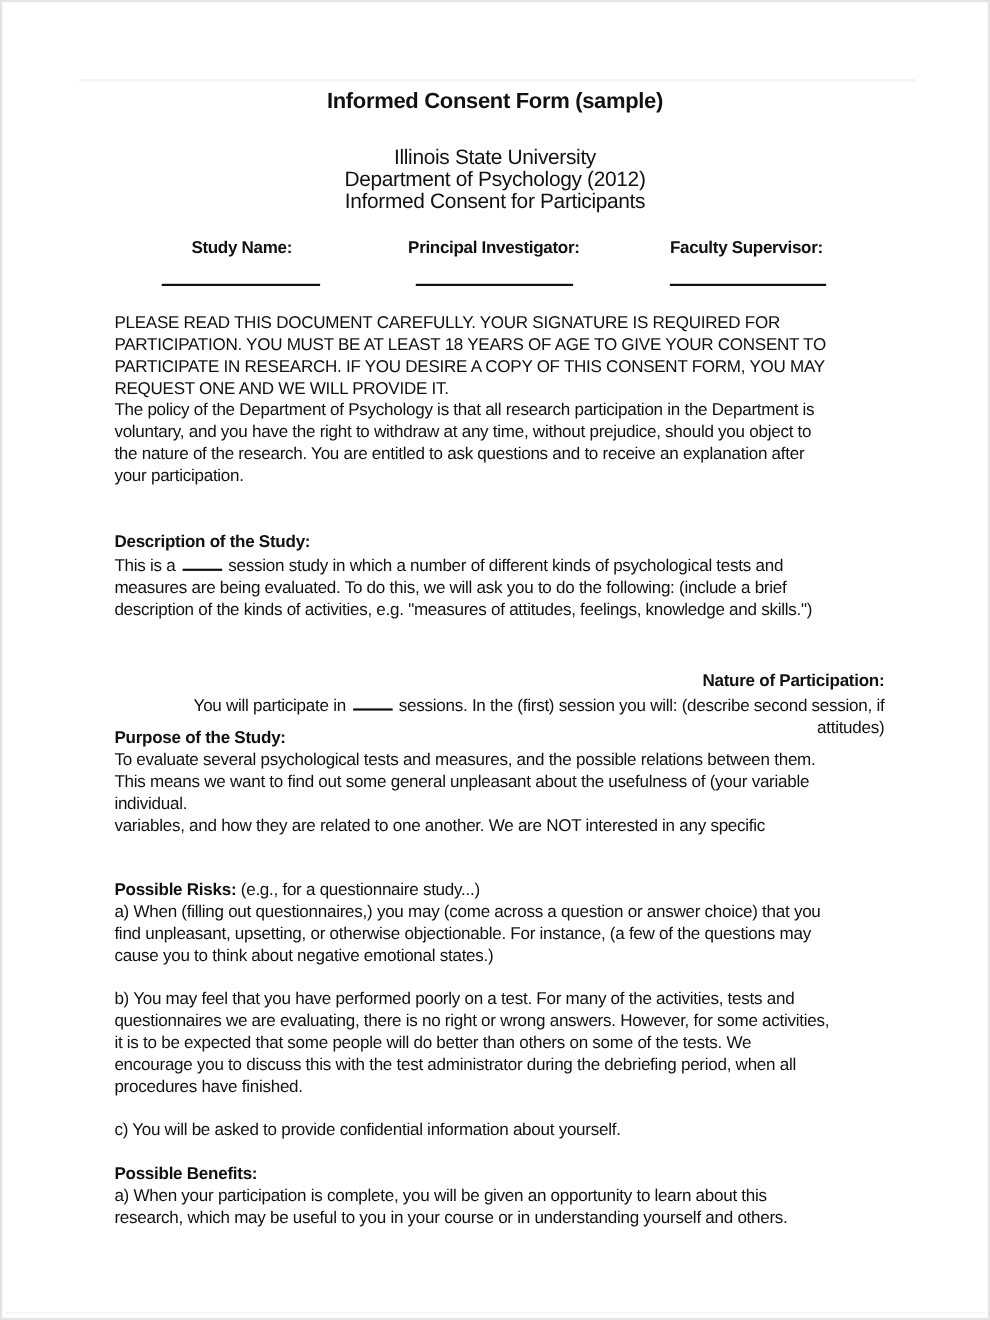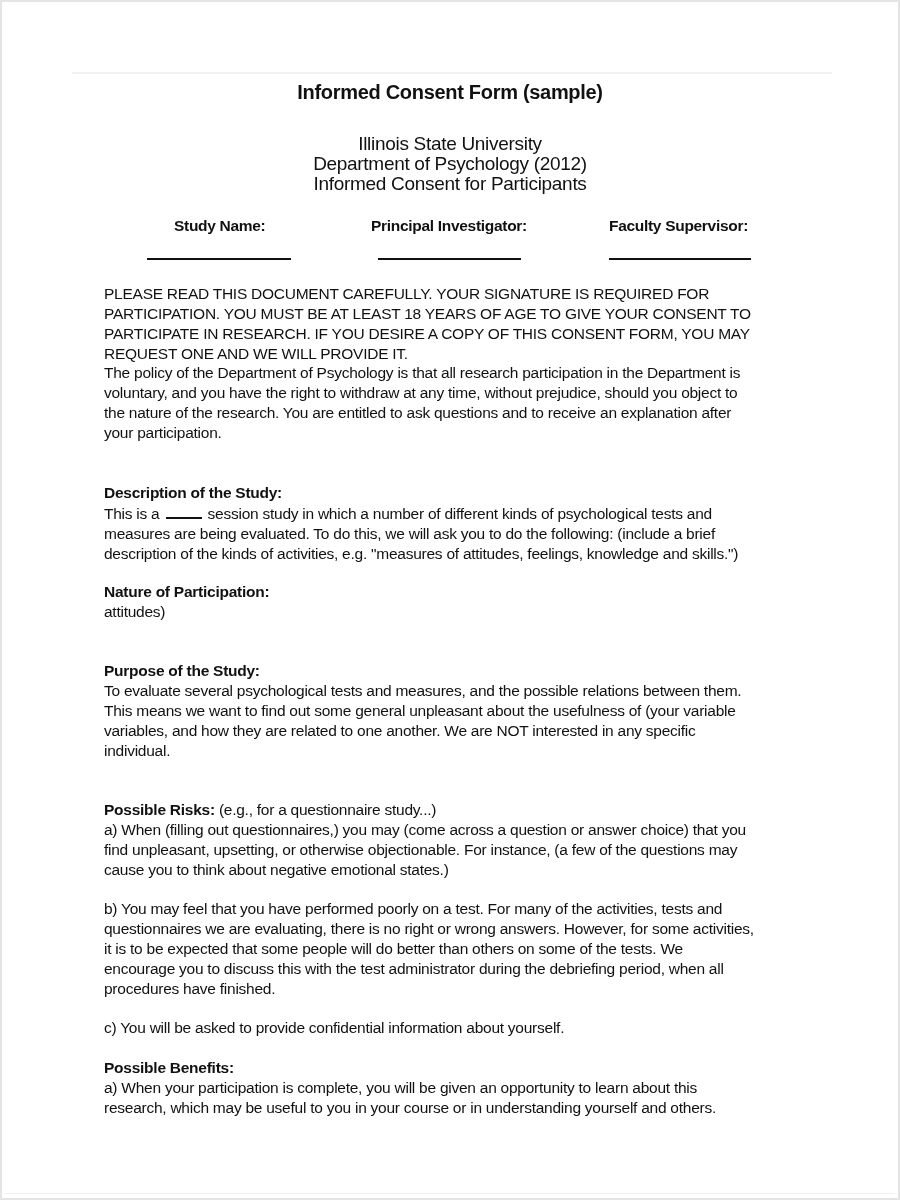--- a/index.html
+++ b/index.html
@@ -131,31 +131,32 @@
   <span class="line">your participation.</span>
 </div>
 
 <div class="body-text" style="top:483px;">
   <span class="line heading">Description of the Study:</span>
   <span class="line"><span>This is a</span> <span class="blank"></span> <span>session study in which a number of different kinds of psychological tests and</span></span>
   <span class="line">measures are being evaluated. To do this, we will ask you to do the following: (include a brief</span>
   <span class="line">description of the kinds of activities, e.g. "measures of attitudes, feelings, knowledge and skills.")</span>
 </div>
 
-<div class="body-text" style="top:582px;">
+<div class="body-text" style="top:610px;text-align:right;">
   <span class="line heading">Nature of Participation:</span>
+  <span class="line"><span>You will participate in</span> <span class="blank"></span> <span>sessions. In the (first) session you will: (describe second session, if</span></span>
   <span class="line">attitudes)</span>
 </div>
 
 <div class="body-text" style="top:661px;">
   <span class="line heading">Purpose of the Study:</span>
   <span class="line">To evaluate several psychological tests and measures, and the possible relations between them.</span>
   <span class="line">This means we want to find out some general unpleasant about the usefulness of (your variable</span>
+  <span class="line">individual.</span>
   <span class="line">variables, and how they are related to one another. We are NOT interested in any specific</span>
-  <span class="line">individual.</span>
 </div>
 
 <div class="body-text" style="top:800px;">
   <span class="line"><span class="heading">Possible Risks:</span><span> (e.g., for a questionnaire study...)</span></span>
   <span class="line">a) When (filling out questionnaires,) you may (come across a question or answer choice) that you</span>
   <span class="line">find unpleasant, upsetting, or otherwise objectionable. For instance, (a few of the questions may</span>
   <span class="line">cause you to think about negative emotional states.)</span>
 </div>
 
 <div class="body-text" style="top:899px;">

